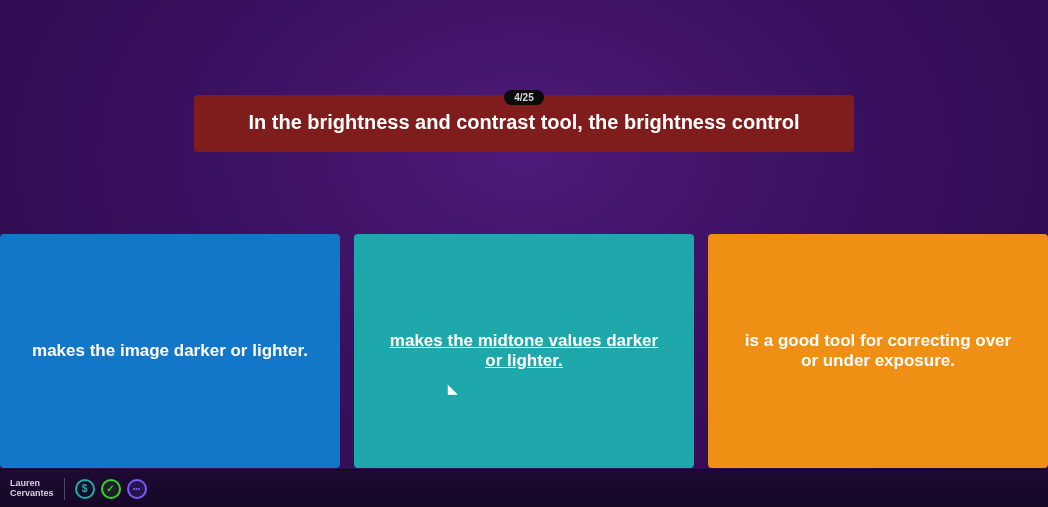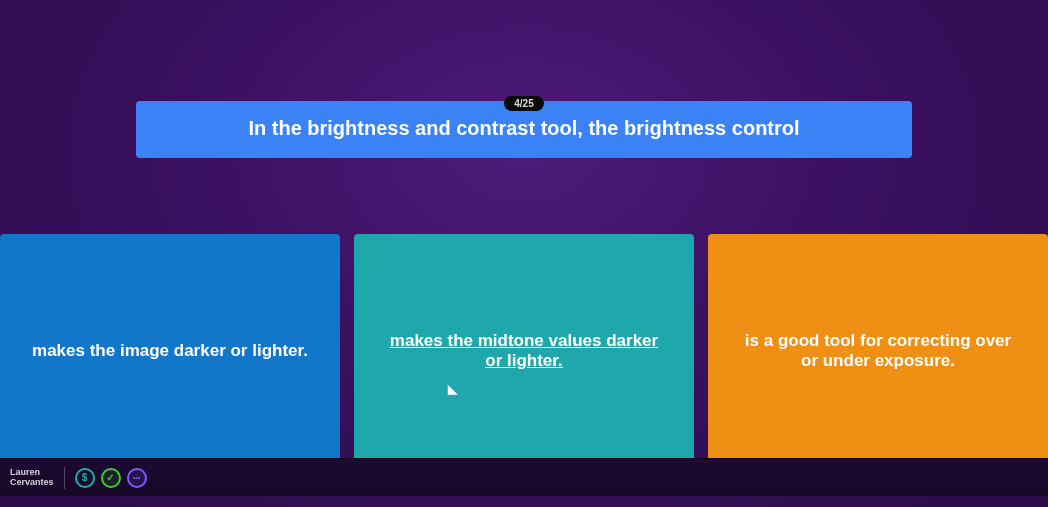--- a/index.html
+++ b/index.html
@@ -4,40 +4,40 @@
 <style>
   * { box-sizing: border-box; margin: 0; padding: 0; }
   html, body { width: 1048px; height: 507px; overflow: hidden; }
   body {
     font-family: -apple-system, BlinkMacSystemFont, "Segoe UI", Arial, sans-serif;
     background: radial-gradient(ellipse at 50% 30%, #4d1b7a 0%, #3a1060 45%, #2a0b48 100%);
     position: relative;
   }
   .question-wrap {
     position: absolute;
-    top: 87px;
+    top: 81px;
     left: 50%;
     transform: translateX(-50%);
-    width: 776px;
+    width: 660px;
     text-align: center;
   }
   .counter-pill {
     display: inline-block;
     background: #0a0a0a;
     color: #d9d9d9;
     font-size: 10px;
     font-weight: 700;
     padding: 2px 10px;
     border-radius: 10px;
     position: relative;
     top: 6px;
     z-index: 2;
   }
   .question-bar {
-    background: #3b82f6;
+    background: #7f1d1d;
     color: #ffffff;
     font-size: 20px;
     font-weight: 600;
     padding: 16px 26px 18px;
     border-radius: 4px;
     margin-top: -4px;
     position: relative;
     z-index: 1;
   }
   .answers {
@@ -69,21 +69,21 @@
   .cursor {
     position: absolute;
     top: 148px;
     left: 94px;
     color: #fff;
     font-size: 12px;
     pointer-events: none;
   }
   .footer {
     position: absolute;
-    left: 0; right: 0; bottom: 11px;
+    left: 0; right: 0; bottom: 0;
     height: 38px;
     background: linear-gradient(#1e0a33, #160726);
     border-top: 1px solid rgba(0,0,0,.4);
     display: flex;
     align-items: center;
     padding: 0 10px;
     gap: 10px;
     color: #d5d0dc;
   }
   .player {

